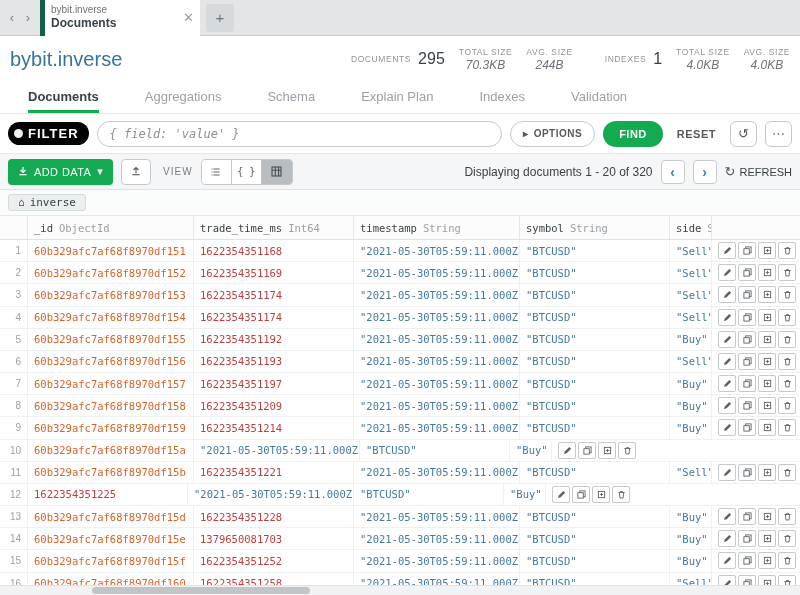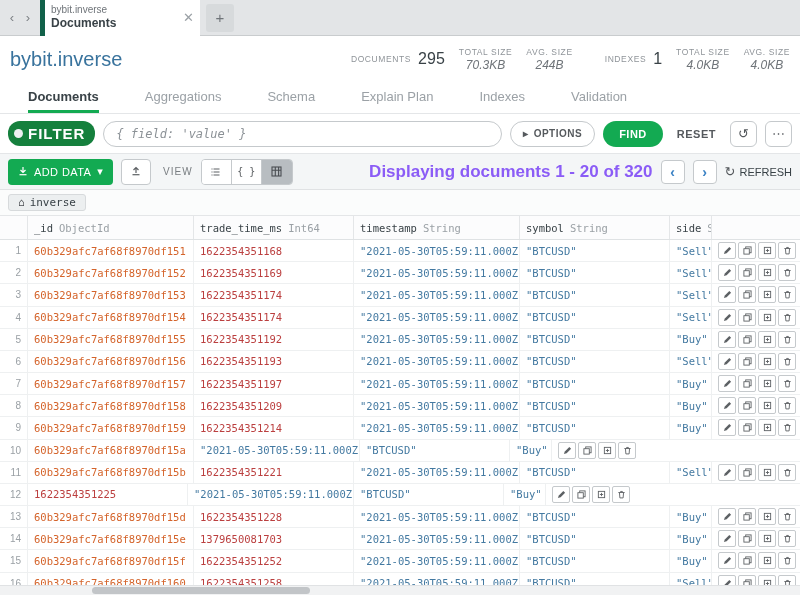--- a/index.html
+++ b/index.html
@@ -34,22 +34,22 @@
 
   
   .navtabs { height:32px; display:flex; gap:46px; padding:0 28px; border-bottom:1px solid #e4e6e8; flex:0 0 auto; }
   .navtab { display:flex; align-items:center; font-size:13px; color:#9ba1a6;
     border-bottom:3px solid transparent; cursor:pointer; }
   .navtab.active { color:#394247; font-weight:bold; border-bottom-color:var(--accent-green); }
 
   
   .filterrow { height:40px; display:flex; align-items:center; gap:8px; padding:0 8px;
     border-bottom:1px solid #e4e6e8; flex:0 0 auto; }
-  .filter-badge { display:flex; align-items:center; gap:5px; background:#15803d; color:#fff;
-    font-size:15px; font-weight:bold; letter-spacing:1px; border-radius:12px; padding:4px 10px 4px 6px; }
+  .filter-badge { display:flex; align-items:center; gap:5px; background:#000000; color:#fff;
+    font-size:13px; font-weight:bold; letter-spacing:1px; border-radius:12px; padding:4px 10px 4px 6px; }
   .filter-dot { width:9px; height:9px; border-radius:50%; background:#eef0f1; display:inline-block; }
   .filter-input { flex:1; height:26px; border:1px solid #c5c9cc; border-radius:14px;
     padding:0 12px; font:italic 12px "DejaVu Sans Mono", monospace; color:#394247; outline:none; }
   .filter-input::placeholder { color:#8b9196; }
   .pillbtn { height:26px; border:1px solid #c5c9cc; border-radius:14px; background:#fff;
     font-size:10px; font-weight:bold; letter-spacing:.5px; color:#55595d; padding:0 12px;
     display:flex; align-items:center; gap:5px; cursor:pointer; }
   .findbtn { height:26px; border:none; border-radius:14px; background:var(--accent-green);
     color:#fff; font-size:11px; font-weight:bold; letter-spacing:.5px; padding:0 16px; cursor:pointer; }
   .resetbtn { border:none; background:none; color:#55595d; font-size:11px; font-weight:bold;
@@ -66,21 +66,21 @@
   .iconbtn { width:30px; height:26px; border:1px solid #c5c9cc; border-radius:4px; background:#fff;
     display:flex; align-items:center; justify-content:center; cursor:pointer; }
   .view-label { font-size:10px; color:#797e82; letter-spacing:1px; margin-left:4px; }
   .seg { display:flex; border:1px solid #c5c9cc; border-radius:4px; overflow:hidden; }
   .segbtn { width:30px; height:24px; background:#fff; border:none; border-right:1px solid #c5c9cc;
     display:flex; align-items:center; justify-content:center; cursor:pointer;
     font-family:"DejaVu Sans Mono", monospace; font-size:10px; color:#5d6164; }
   .segbtn:last-child { border-right:none; }
   .segbtn.active { background:#b8bdc1; }
   .toolbar-right { margin-left:auto; display:flex; align-items:center; gap:8px; }
-  .paging-text { font-size:17px; color:#8b5cf6;font-weight:bold; }
+  .paging-text { font-size:12px; color:#404040; }
   .pagebtn { width:24px; height:24px; border:1px solid #c5c9cc; border-radius:4px; background:#fff;
     color:#3b82c4; font-size:14px; font-weight:bold; line-height:1; cursor:pointer; }
   .refreshbtn { border:none; background:none; display:flex; align-items:center; gap:4px;
     font-size:11px; color:#394247; cursor:pointer; }
   .refresh-icon { font-size:13px; color:#55595d; }
 
   
   .crumbrow { height:26px; background:#fbfcfc; display:flex; align-items:center;
     padding:0 8px; border-bottom:1px solid #e4e6e8; flex:0 0 auto; }
   .crumbchip { display:flex; align-items:center; gap:5px; background:#eceff0;

